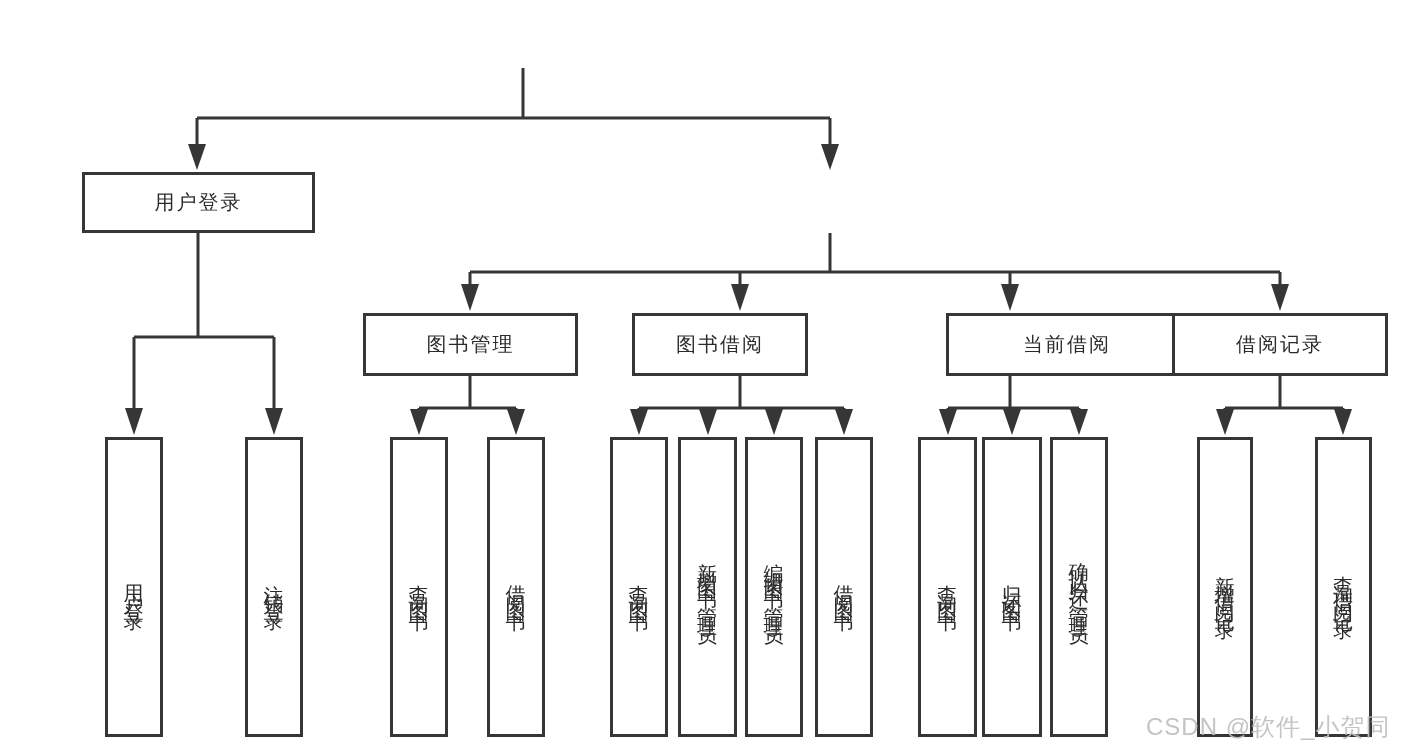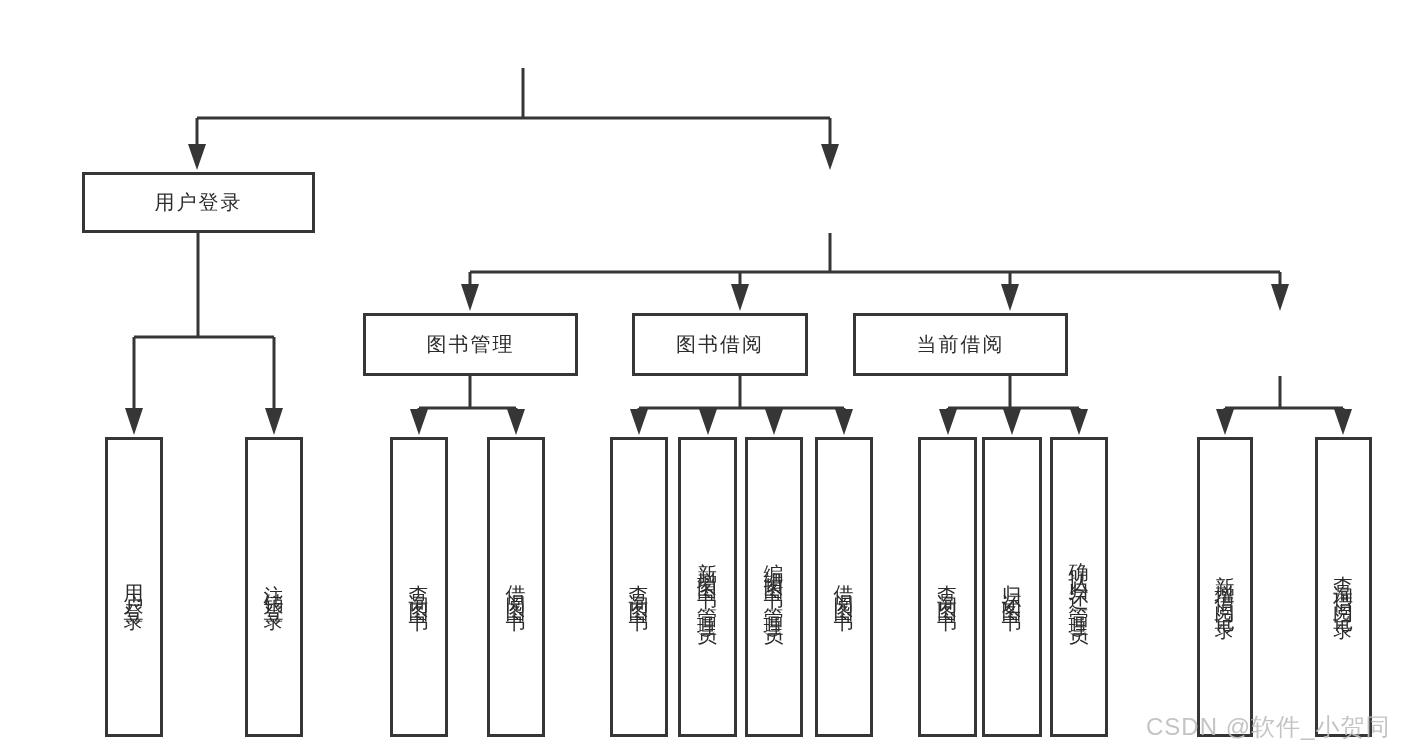--- a/index.html
+++ b/index.html
@@ -70,21 +70,22 @@
       <path class="arrow" d="M1216 409 H1234 L1225 435 Z"></path>
       <path class="arrow" d="M1334 409 H1352 L1343 435 Z"></path>
     </g>
   </svg>
 
 
   <div class="node" style="left:82px;top:172px;width:233px;height:61px">用户登录</div>
 
   <div class="node" style="left:363px;top:313px;width:215px;height:63px">图书管理</div>
   <div class="node" style="left:632px;top:313px;width:176px;height:63px">图书借阅</div>
-  <div class="node" style="left:853px;top:313px;width:215px;height:63px">当前借阅</div>
+  <div class="node" style="left:946px;top:313px;width:242px;height:63px">当前借阅</div>
+  <div class="node" style="left:1172px;top:313px;width:216px;height:63px">借阅记录</div>
 
   <div class="node vnode" style="left:105px;top:437px;width:58px;height:300px">用户登录</div>
   <div class="node vnode" style="left:245px;top:437px;width:58px;height:300px">注销登录</div>
 
   <div class="node vnode" style="left:390px;top:437px;width:58px;height:300px">查询图书</div>
   <div class="node vnode" style="left:487px;top:437px;width:58px;height:300px">借阅图书</div>
 
   <div class="node vnode" style="left:610px;top:437px;width:58px;height:300px">查询图书</div>
   <div class="node vnode" style="left:678px;top:437px;width:59px;height:300px">新增图书（管理员）</div>
   <div class="node vnode" style="left:745px;top:437px;width:58px;height:300px">编辑图书（管理员）</div>

